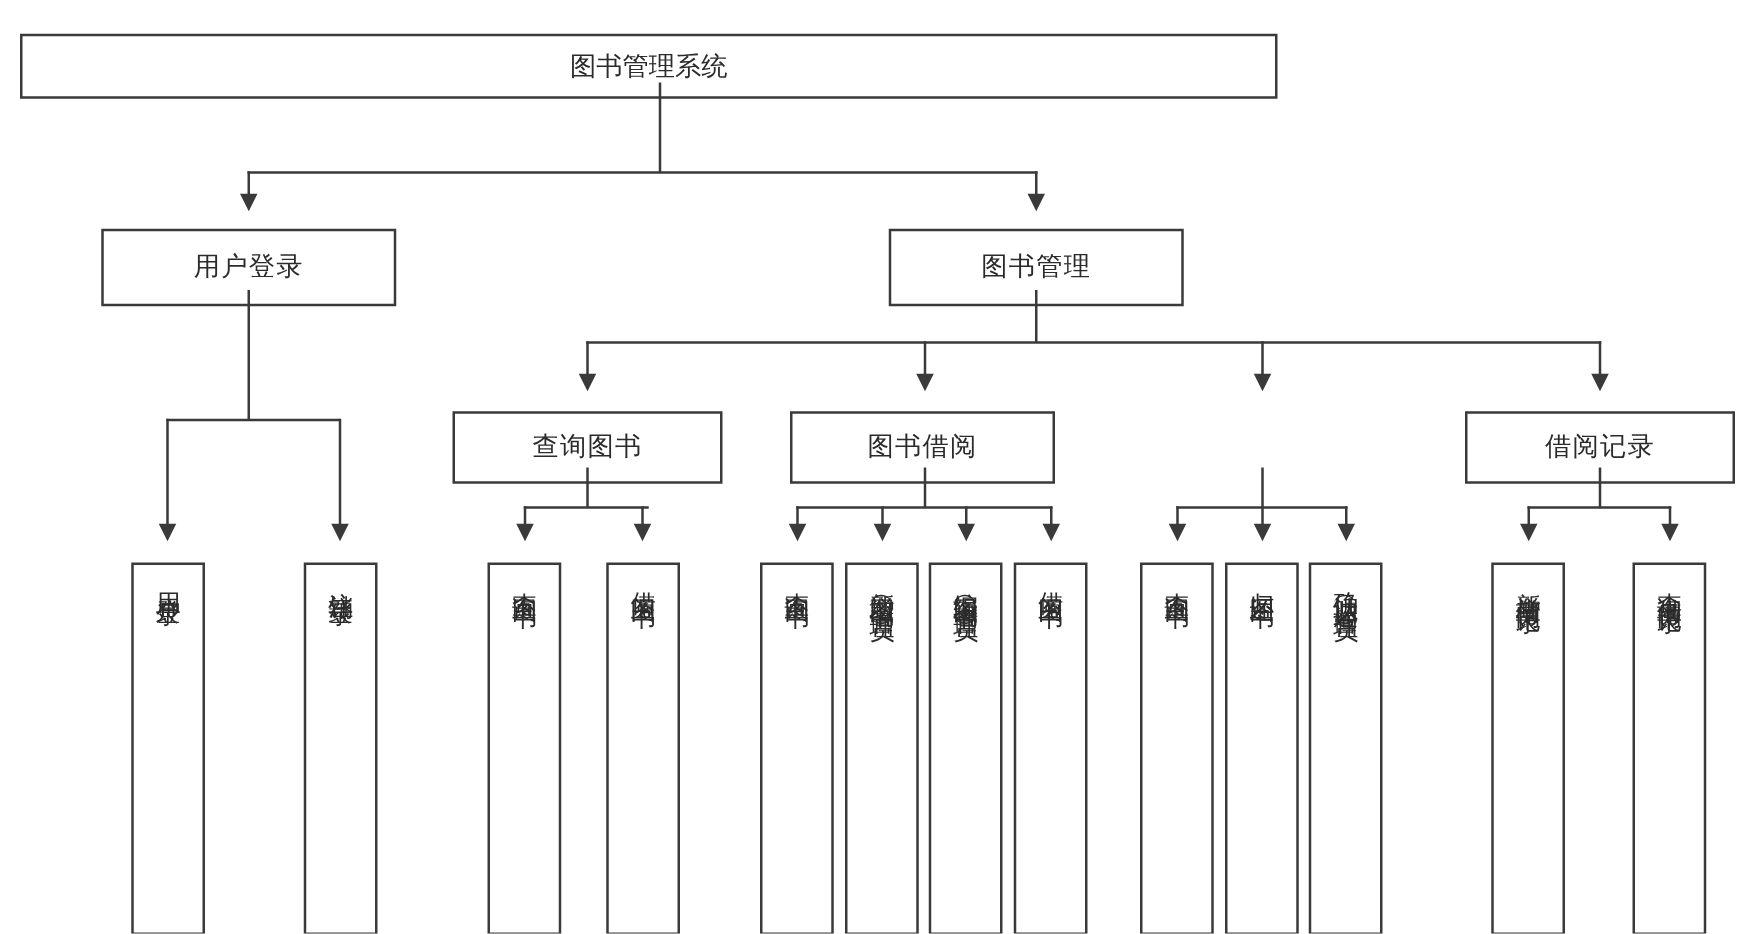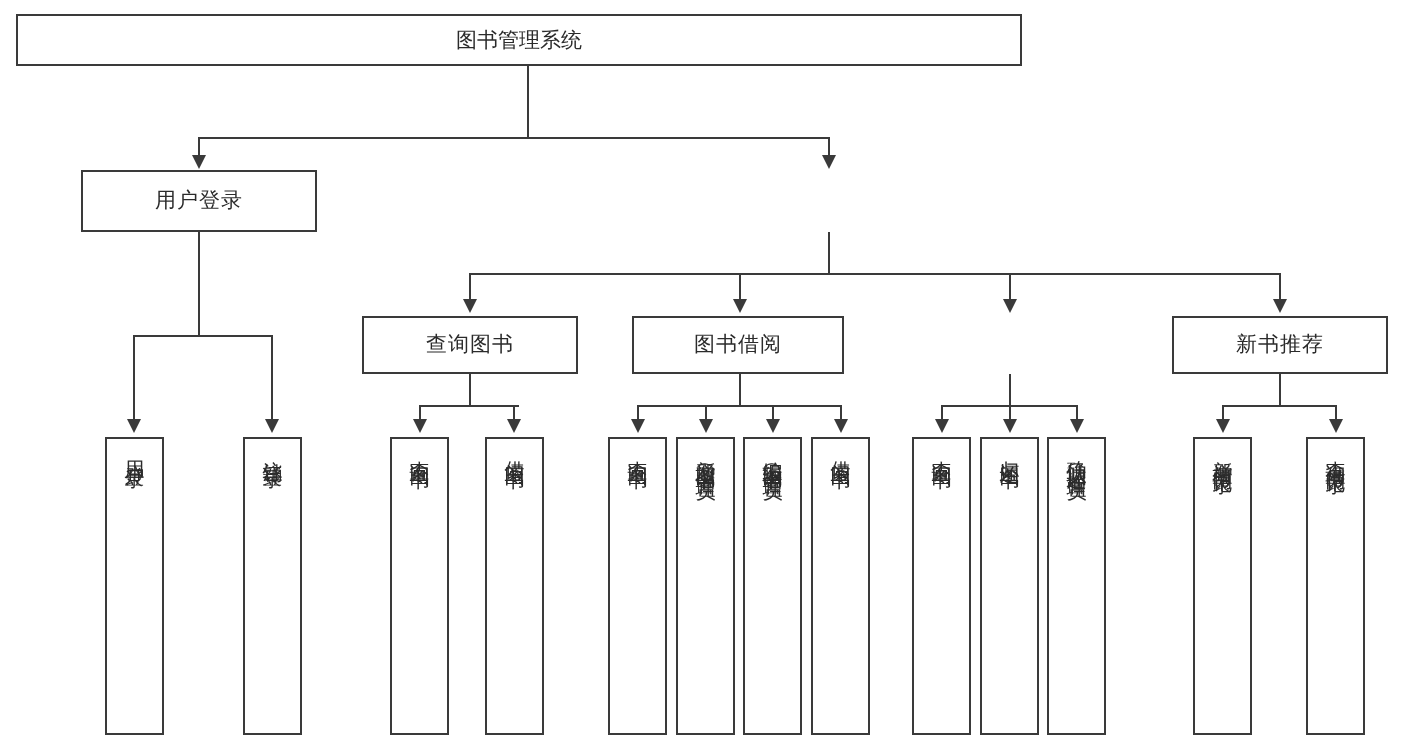--- a/index.html
+++ b/index.html
@@ -17,20 +17,21 @@
   }
   .node {
     position: absolute;
     box-sizing: border-box;
     border: 2px solid #3a3a3a;
     background: #ffffff;
     display: flex;
     align-items: center;
     justify-content: center;
     color: #2b2b2b;
+    margin-top: 13px;
   }
   .node.horiz {
     font-size: 21px;
     letter-spacing: 1px;
     line-height: 1.2;
   }
   .node.root {
     font-size: 21px;
   }
   .node.leaf {
@@ -85,20 +86,23 @@
   <div class="edge v" style="left:198px; top:137px; width:2px; height:20px;"></div>
   <div class="arrow" style="left:192px; top:155px;"></div>
 
   <div class="edge v" style="left:828px; top:137px; width:2px; height:20px;"></div>
   <div class="arrow" style="left:822px; top:155px;"></div>
 
   <div class="node horiz" style="left:81px; top:170px; width:236px; height:62px;">
     <span>用户登录</span>
   </div>
 
+  <div class="node horiz" style="left:711px; top:170px; width:236px; height:62px;">
+    <span>图书管理</span>
+  </div>
 
   <div class="edge v" style="left:198px; top:232px; width:2px; height:104px;"></div>
   <div class="edge h" style="left:133px; top:335px; width:139px; height:2px;"></div>
   <div class="edge v" style="left:133px; top:335px; width:2px; height:86px;"></div>
   <div class="arrow" style="left:127px; top:419px;"></div>
   <div class="edge v" style="left:271px; top:335px; width:2px; height:86px;"></div>
   <div class="arrow" style="left:265px; top:419px;"></div>
 
   <div class="edge v" style="left:828px; top:232px; width:2px; height:42px;"></div>
   <div class="edge h" style="left:469px; top:273px; width:812px; height:2px;"></div>
@@ -111,21 +115,21 @@
   <div class="edge v" style="left:1279px; top:273px; width:2px; height:28px;"></div>
   <div class="arrow" style="left:1273px; top:299px;"></div>
 
   <div class="node horiz" style="left:362px; top:316px; width:216px; height:58px;">
     <span>查询图书</span>
   </div>
   <div class="node horiz" style="left:632px; top:316px; width:212px; height:58px;">
     <span>图书借阅</span>
   </div>
   <div class="node horiz" style="left:1172px; top:316px; width:216px; height:58px;">
-    <span>新书推荐</span>
+    <span>借阅记录</span>
   </div>
 
   <div class="edge v" style="left:469px; top:374px; width:2px; height:32px;"></div>
   <div class="edge h" style="left:419px; top:405px; width:100px; height:2px;"></div>
   <div class="edge v" style="left:419px; top:405px; width:2px; height:16px;"></div>
   <div class="arrow" style="left:413px; top:419px;"></div>
   <div class="edge v" style="left:513px; top:405px; width:2px; height:16px;"></div>
   <div class="arrow" style="left:507px; top:419px;"></div>
 
   <div class="edge v" style="left:739px; top:374px; width:2px; height:32px;"></div>

